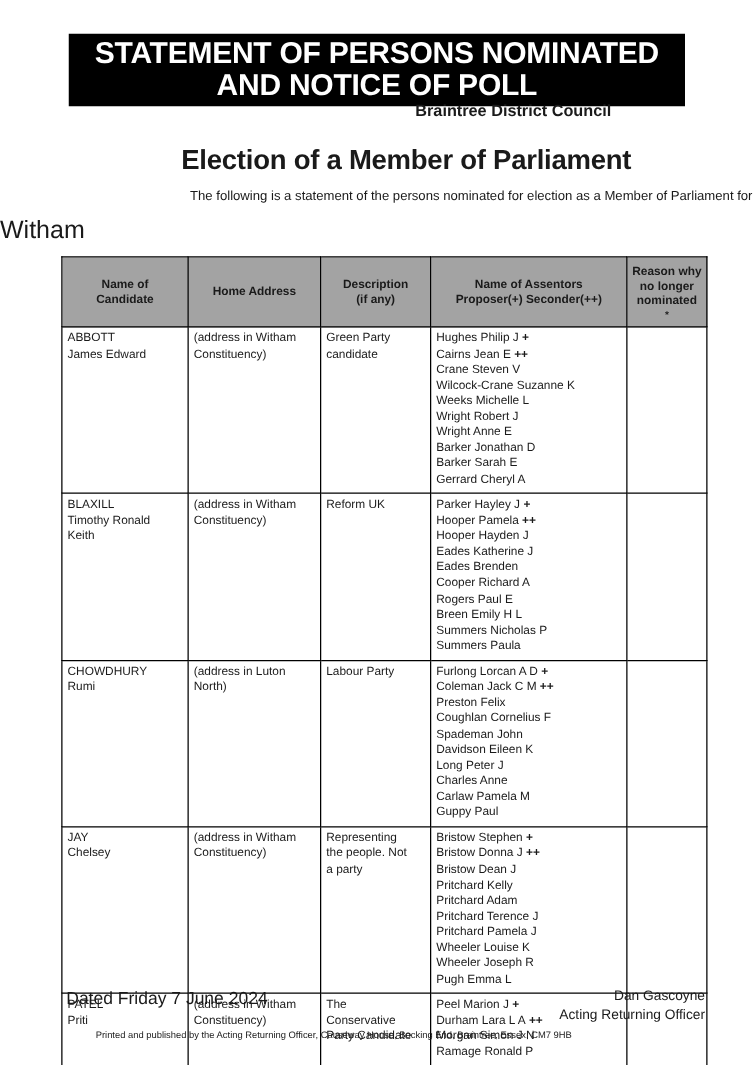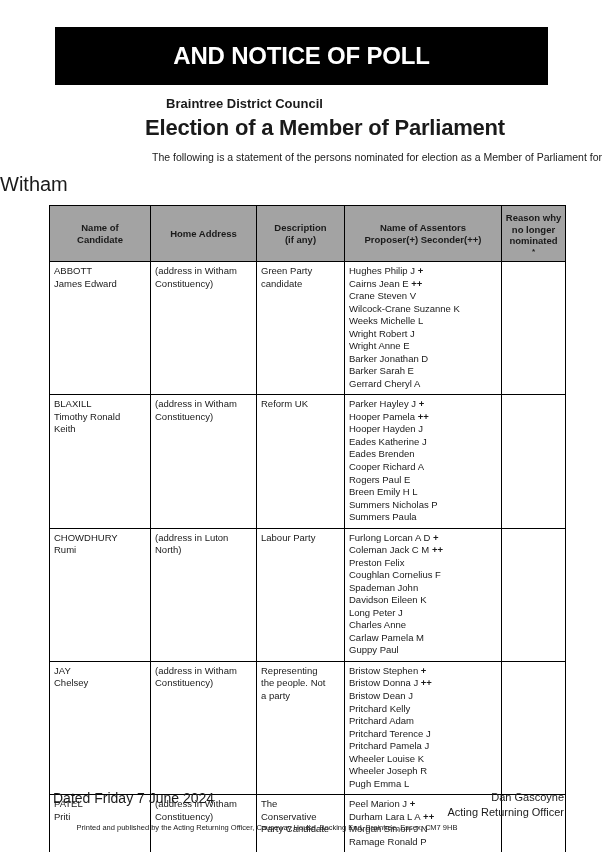--- a/index.html
+++ b/index.html
@@ -40,23 +40,23 @@
   .banner-line {
     font-size: 24px;
     font-weight: bold;
     letter-spacing: -0.2px;
     white-space: nowrap;
   }
 
   
   .council {
     position: absolute;
-    left: 0; top: 96px;
+    left: 0; top: 81px;
     width: 489px;
-    text-align: center;
+    text-align: right;
     font-size: 13px;
     font-weight: bold;
   }
   .election-title {
     position: absolute;
     left: 0; top: 115px;
     width: 602px;
     text-align: center;
     font-size: 22px;
     font-weight: bold;
@@ -144,20 +144,21 @@
     text-align: center;
     font-size: 7.5px;
   }
 </style>
 </head>
 <body>
 
 <div class="page">
 
   <div class="banner">
+    <div class="banner-line">STATEMENT OF PERSONS NOMINATED</div>
     <div class="banner-line">AND NOTICE OF POLL</div>
   </div>
 
   <div class="council">Braintree District Council</div>
   <div class="election-title">Election of a Member of Parliament</div>
   <div class="statement-line">The following is a statement of the persons nominated for election as a Member of Parliament for</div>
   <div class="constituency">Witham</div>
 
   <table class="nom-table">
     <colgroup>

